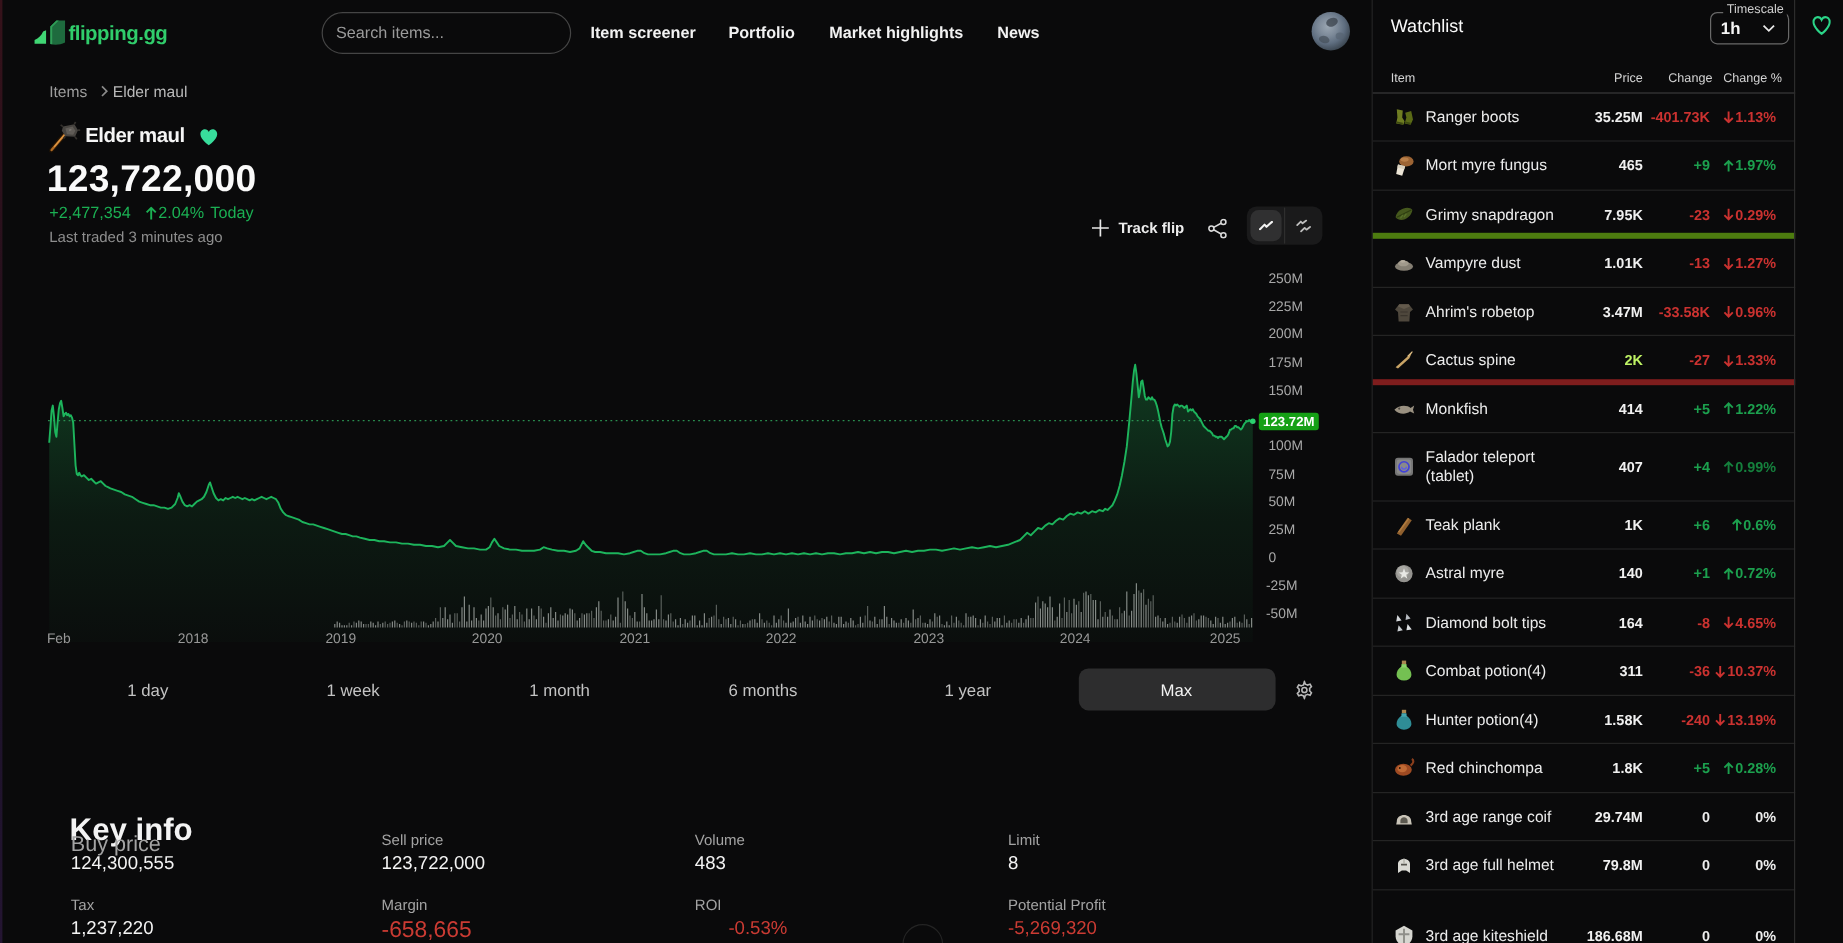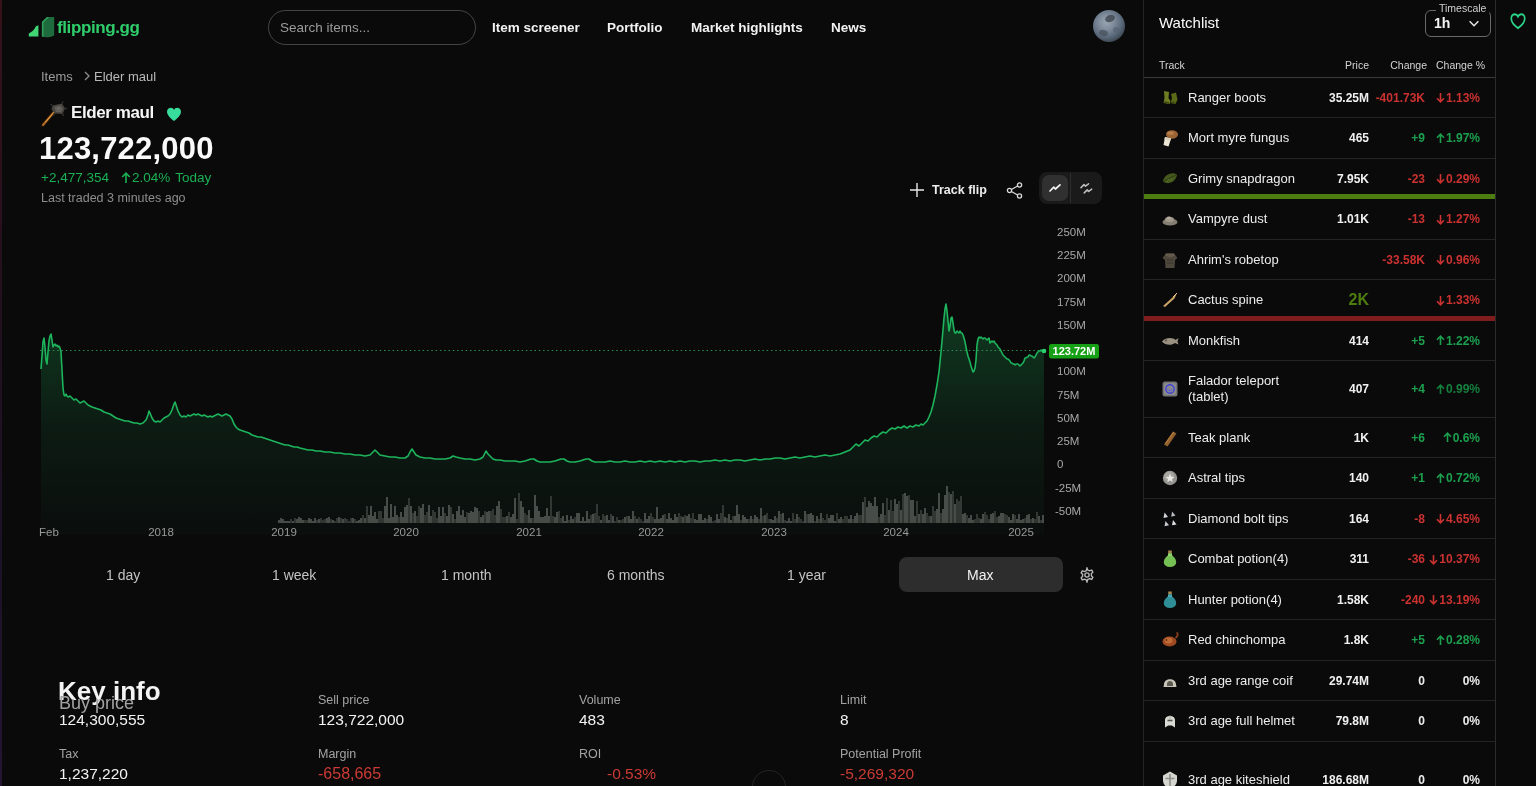--- a/index.html
+++ b/index.html
@@ -166,21 +166,21 @@
 <div class="abs" style="left:318px; top:693px; font-size:12.5px; color:#a3a3a3;">Sell price</div>
 <div class="abs" style="left:318px; top:711px; font-size:15.5px; color:#f3f3f3;">123,722,000</div>
 <div class="abs" style="left:579px; top:693px; font-size:12.5px; color:#a3a3a3;">Volume</div>
 <div class="abs" style="left:579px; top:711px; font-size:15.5px; color:#f3f3f3;">483</div>
 <div class="abs" style="left:840px; top:693px; font-size:12.5px; color:#a3a3a3;">Limit</div>
 <div class="abs" style="left:840px; top:711px; font-size:15.5px; color:#f3f3f3;">8</div>
 
 <div class="abs" style="left:59px; top:747px; font-size:12.5px; color:#a3a3a3;">Tax</div>
 <div class="abs" style="left:59px; top:765px; font-size:15.5px; color:#f3f3f3;">1,237,220</div>
 <div class="abs" style="left:318px; top:747px; font-size:12.5px; color:#a3a3a3;">Margin</div>
-<div class="abs" style="left:318px; top:765px; font-size:16px; color:#cb3b33;">-658,665</div>
+<div class="abs" style="left:318px; top:765px; font-size:19px; color:#cb3b33;">-658,665</div>
 <div class="abs" style="left:579px; top:747px; font-size:12.5px; color:#a3a3a3;">ROI</div>
 <div class="abs" style="left:579px; top:765px; font-size:15.5px; color:#cb3b33;margin-left:28px;">-0.53%</div>
 <div class="abs" style="left:840px; top:747px; font-size:12.5px; color:#a3a3a3;">Potential Profit</div>
 <div class="abs" style="left:840px; top:765px; font-size:15.5px; color:#cb3b33;">-5,269,320</div>
 
 <div class="abs" style="left:752px; top:770px; width:34px; height:34px; border-radius:50%; border:1px solid #242424;"></div>
 
 <div class="abs" style="left:1143px; top:0; width:393px; height:786px; border-left:1px solid #242424;">
   <div class="abs" style="left:15px; top:14px; font-size:15px; line-height:17px; color:#fafafa;">Watchlist</div>
 
@@ -192,21 +192,21 @@
         <path d="M1.5 1.5 L6.5 6.5 L11.5 1.5" stroke="#e8e8e8" stroke-width="1.7" fill="none"></path>
       </svg>
     </div>
 
   <div class="abs" style="left:366px; top:13px;">
       <svg width="16" height="17" preserveAspectRatio="none" viewBox="0 0 19 18">
         <path d="M9.5 16 C9.5 16 1.5 10.8 1.5 5.7 C1.5 2.9 3.7 1.3 5.7 1.3 C7.4 1.3 8.8 2.3 9.5 3.7 C10.2 2.3 11.6 1.3 13.3 1.3 C15.3 1.3 17.5 2.9 17.5 5.7 C17.5 10.8 9.5 16 9.5 16 Z" fill="none" stroke="#2bd488" stroke-width="2"></path>
       </svg>
     </div>
 
-  <div class="abs" style="left:15px; top:59px; font-size:10.5px; color:#d4d4d4;">Track</div>
+  <div class="abs" style="left:15px; top:59px; font-size:10.5px; color:#d4d4d4;">Item</div>
   <div class="abs" style="left:0px; top:59px; width:225px; text-align:right; font-size:10.5px; color:#d4d4d4;">Price</div>
   <div class="abs" style="left:0px; top:59px; width:283px; text-align:right; font-size:10.5px; color:#d4d4d4;">Change</div>
   <div class="abs" style="left:0px; top:59px; width:341px; text-align:right; font-size:10.5px; color:#d4d4d4;">Change %</div>
   <div class="abs" style="left:0px; top:77px; width:352px; height:1px; background:#3a3a3a;"></div>
 
   <div class="abs" style="left:0px; top:77.5px; width:352px; height:40.5px; border-bottom:1px solid #242424;">
   <svg class="abs" style="left:16px; top:10.2px;" width="20" height="20" viewBox="0 0 20 20">
         <path d="M4 3 l5 1 -0.5 6 2 3 -1 3 -6 -1 1 -5 Z" fill="#6f7d22"></path>
         <path d="M11 6 l5 -1.5 1.5 7 -2 4.5 -5 -1 1.5 -5 Z" fill="#5a6a16"></path>
         <path d="M4 14 l5 1 M11 14 l4.5 1" stroke="#3d4a10" stroke-width="1.5"></path>
@@ -268,34 +268,36 @@
 </div>
 <div class="abs" style="left:0px; top:239.5px; width:352px; height:40.5px; border-bottom:1px solid #242424;">
   <svg class="abs" style="left:16px; top:10.2px;" width="20" height="20" viewBox="0 0 20 20">
         <path d="M6 3.5 h8 l3.5 4.5 -2.5 2 -0.5 8 h-9 l-0.5 -8 -2.5 -2 Z" fill="#4e473c"></path>
         <path d="M6 3.5 h8 l1 2 -5 2 -5 -2 Z" fill="#635a4c"></path>
         <path d="M7 10 h6 M7 13 h6" stroke="#3a342c" stroke-width="1"></path>
       </svg>
   <div class="abs" style="left:44px; top:0; height:40.5px; display:flex; align-items:center; font-size:13px; color:#ececec; line-height:16.5px;">
         <span>Ahrim's robetop</span>
       </div>
+  <div class="abs" style="left:0; top:0; width:225px; height:40.5px; display:flex; align-items:center; justify-content:flex-end; font-size:12px; font-weight:600; color:#f0f0f0;">3.47M</div>
   <div class="abs" style="left:0; top:0; width:281px; height:40.5px; display:flex; align-items:center; justify-content:flex-end; font-size:12px; font-weight:600; color:#cb3230;">-33.58K</div>
   <div class="abs" style="left:0; top:0; width:336px; height:40.5px; display:flex; align-items:center; justify-content:flex-end; font-size:12px; font-weight:600; color:#cb3230;"><svg style="margin-right:1px;" width="9" height="11" viewBox="0 0 9 11" fill="none" stroke="currentColor" stroke-width="1.6">
           <path d="M4.5 1 V9.8 M1 6.3 L4.5 9.8 L8 6.3"></path>
         </svg>0.96%</div>
 </div>
 <div class="abs" style="left:0px; top:280.0px; width:352px; height:40.5px; border-bottom:5px solid #7f1d1d;">
   <svg class="abs" style="left:16px; top:10.2px;" width="20" height="20" viewBox="0 0 20 20">
         <path d="M3 16 L13 7 L17 3 L14.5 8.5 L5 17 Z" fill="#c8a365"></path>
         <path d="M13 7 L17 3" stroke="#e0c189" stroke-width="1"></path>
       </svg>
   <div class="abs" style="left:44px; top:0; height:40.5px; display:flex; align-items:center; font-size:13px; color:#ececec; line-height:16.5px;">
         <span>Cactus spine</span>
       </div>
-  <div class="abs" style="left:0; top:0; width:225px; height:40.5px; display:flex; align-items:center; justify-content:flex-end; font-size:16px; font-weight:600; color:#4d7c0f;">2K</div>
+  <div class="abs" style="left:0; top:0; width:225px; height:40.5px; display:flex; align-items:center; justify-content:flex-end; font-size:12px; font-weight:600; color:#bef264;">2K</div>
+  <div class="abs" style="left:0; top:0; width:281px; height:40.5px; display:flex; align-items:center; justify-content:flex-end; font-size:12px; font-weight:600; color:#cb3230;">-27</div>
   <div class="abs" style="left:0; top:0; width:336px; height:40.5px; display:flex; align-items:center; justify-content:flex-end; font-size:12px; font-weight:600; color:#cb3230;"><svg style="margin-right:1px;" width="9" height="11" viewBox="0 0 9 11" fill="none" stroke="currentColor" stroke-width="1.6">
           <path d="M4.5 1 V9.8 M1 6.3 L4.5 9.8 L8 6.3"></path>
         </svg>1.33%</div>
 </div>
 <div class="abs" style="left:0px; top:320.5px; width:352px; height:40.5px; border-bottom:1px solid #242424;">
   <svg class="abs" style="left:16px; top:10.2px;" width="20" height="20" viewBox="0 0 20 20">
         <path d="M2 10.5 C6 6 13 6.5 15.5 9 L18.5 7 L17.5 10.5 L18.5 13.5 L15 12 C11 15 5 14 2 10.5 Z" fill="#9a9181"></path>
         <circle cx="6" cy="9.5" r="0.9" fill="#4a453d"></circle>
       </svg>
   <div class="abs" style="left:44px; top:0; height:40.5px; display:flex; align-items:center; font-size:13px; color:#ececec; line-height:16.5px;">
@@ -337,21 +339,21 @@
           <path d="M4.5 10 V1.2 M1 4.7 L4.5 1.2 L8 4.7"></path>
         </svg>0.6%</div>
 </div>
 <div class="abs" style="left:0px; top:458.0px; width:352px; height:40.5px; border-bottom:1px solid #242424;">
   <svg class="abs" style="left:16px; top:10.2px;" width="20" height="20" viewBox="0 0 20 20">
         <circle cx="10" cy="10" r="7.2" fill="#94938f"></circle>
         <circle cx="9" cy="8.5" r="5" fill="#a8a7a2"></circle>
         <path d="M10 5.5 L11.2 8.8 L14.5 9 L11.8 11 L12.8 14.2 L10 12.3 L7.2 14.2 L8.2 11 L5.5 9 L8.8 8.8 Z" fill="#e8e8e4"></path>
       </svg>
   <div class="abs" style="left:44px; top:0; height:40.5px; display:flex; align-items:center; font-size:13px; color:#ececec; line-height:16.5px;">
-        <span>Astral tips</span>
+        <span>Astral myre</span>
       </div>
   <div class="abs" style="left:0; top:0; width:225px; height:40.5px; display:flex; align-items:center; justify-content:flex-end; font-size:12px; font-weight:600; color:#f0f0f0;">140</div>
   <div class="abs" style="left:0; top:0; width:281px; height:40.5px; display:flex; align-items:center; justify-content:flex-end; font-size:12px; font-weight:600; color:#1ca04e;">+1</div>
   <div class="abs" style="left:0; top:0; width:336px; height:40.5px; display:flex; align-items:center; justify-content:flex-end; font-size:12px; font-weight:600; color:#1ca04e;"><svg style="margin-right:1px;" width="9" height="11" viewBox="0 0 9 11" fill="none" stroke="currentColor" stroke-width="1.6">
           <path d="M4.5 10 V1.2 M1 4.7 L4.5 1.2 L8 4.7"></path>
         </svg>0.72%</div>
 </div>
 <div class="abs" style="left:0px; top:498.5px; width:352px; height:40.5px; border-bottom:1px solid #242424;">
   <svg class="abs" style="left:16px; top:10.2px;" width="20" height="20" viewBox="0 0 20 20">
         <path d="M4.5 3.5 l3.5 4.5 -4.5 1 Z" fill="#d3d6da"></path>

